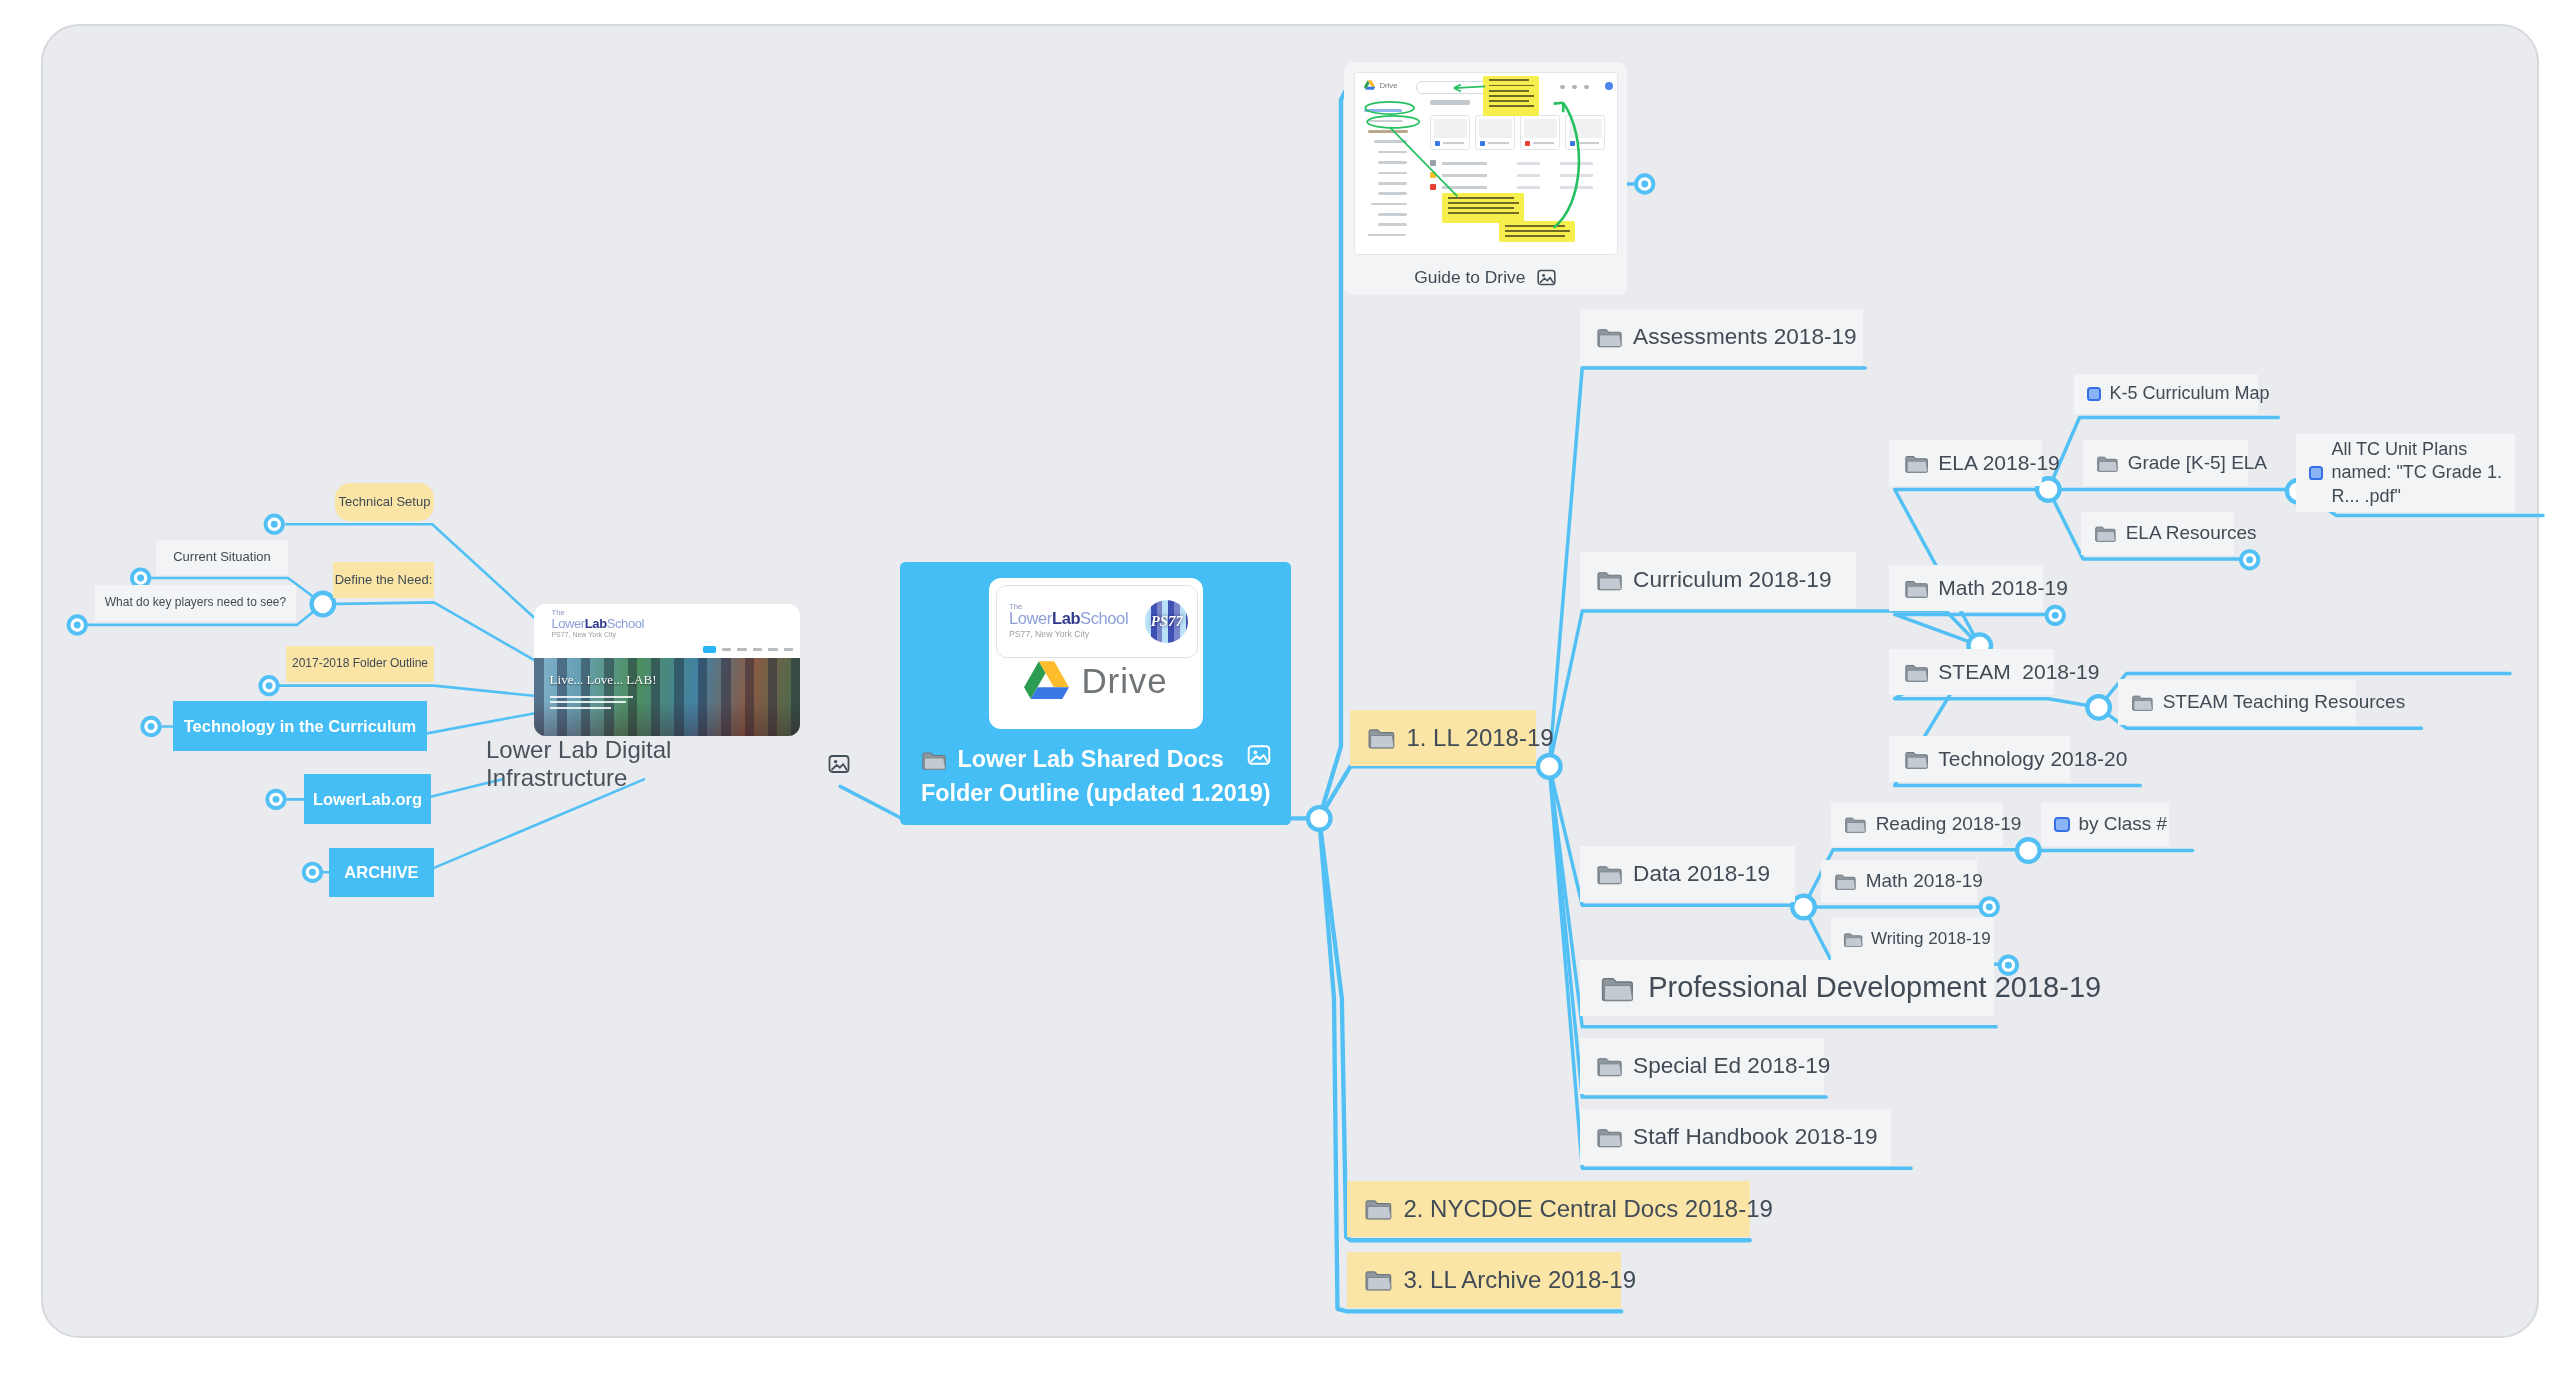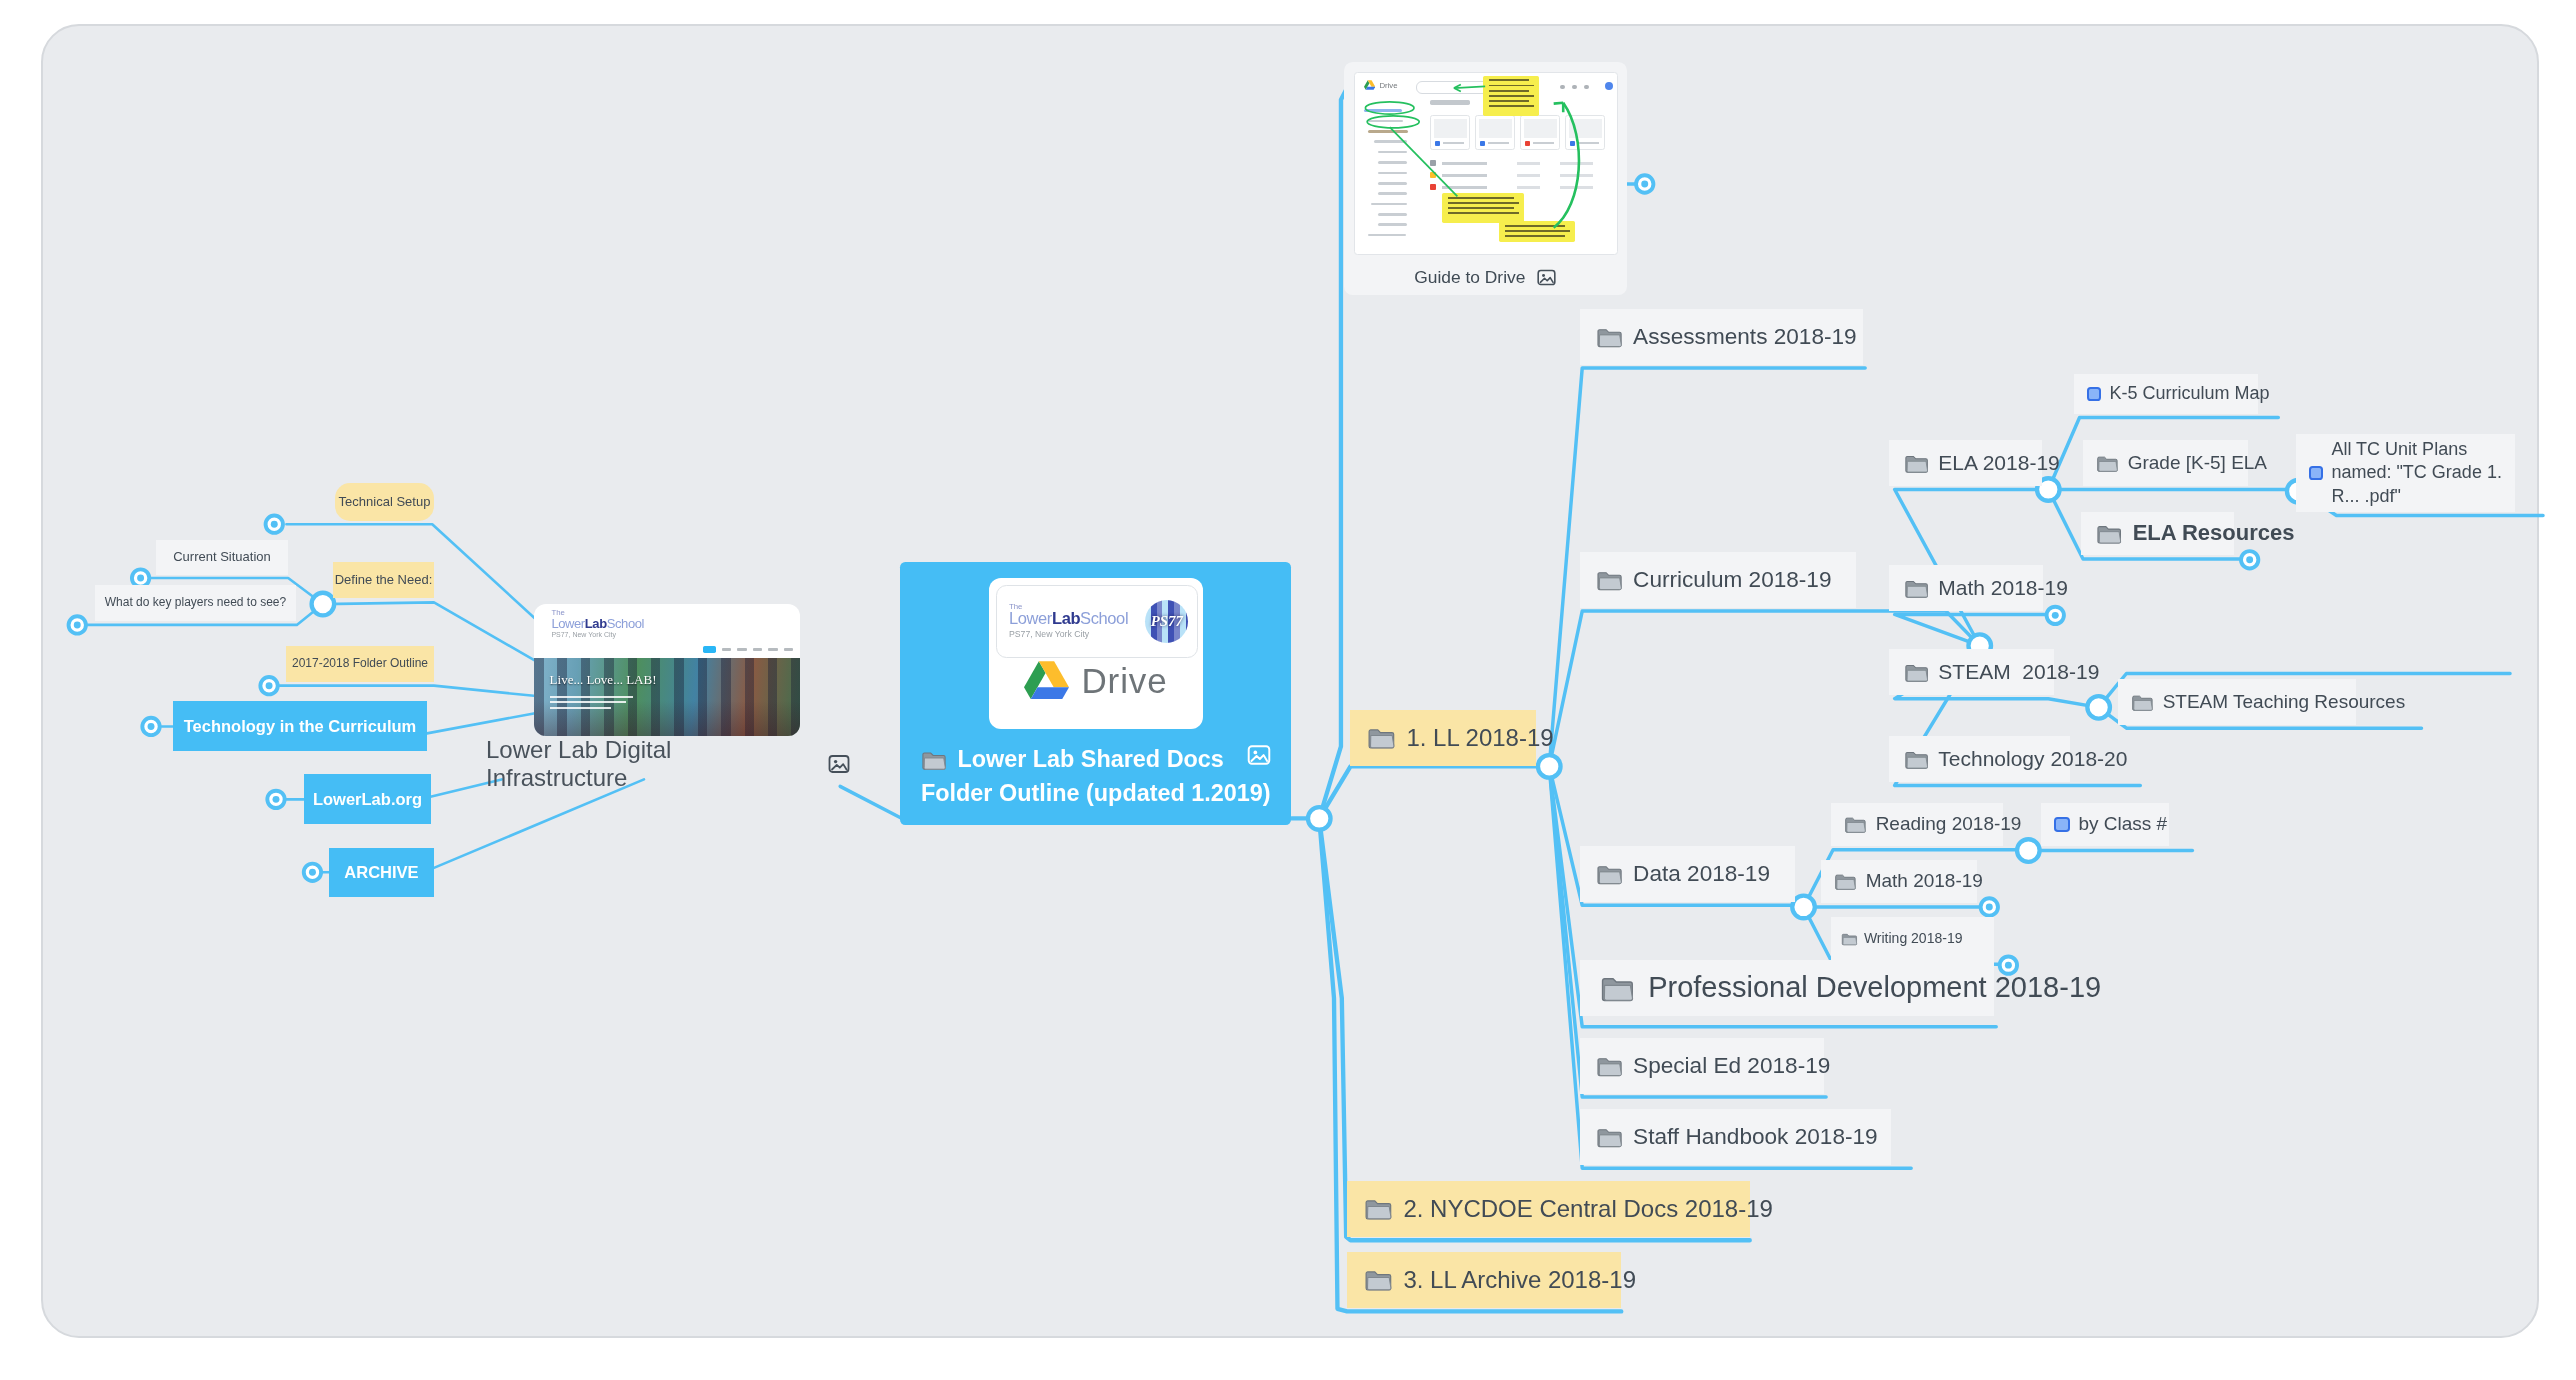--- a/index.html
+++ b/index.html
@@ -423,41 +423,41 @@
         </svg><span class="lbl">STEAM  2018-19</span></div>
       <div class="node s-plain" style="left: 1889px; top: 736px; width: 181px; height: 46px; font-size: 21px;"><svg class="folder-svg" viewBox="0 0 34 28">
           <path d="M2.5 6.5 a2 2 0 0 1 2 -2 h8.2 l3.2 3.2 h13.6 a2 2 0 0 1 2 2 v14 a2 2 0 0 1 -2 2 h-25 a2 2 0 0 1 -2 -2 z" fill="#8f979e" stroke="#6e767e" stroke-width="1.4"></path>
           <path d="M4.5 11 h25.2 l2 12 a2 2 0 0 1 -2 2.6 h-23.5 a2 2 0 0 1 -2 -2.2 z" fill="#c3cad1" stroke="#80888f" stroke-width="1.2"></path>
         </svg><span class="lbl">Technology 2018-20</span></div>
       <div class="node s-plain" style="left: 2074px; top: 374px; width: 184px; height: 40px; font-size: 18px;"><span class="doc-ic"></span><span class="lbl">K-5 Curriculum Map</span></div>
       <div class="node s-plain" style="left: 2083px; top: 440px; width: 165px; height: 46px; font-size: 19px;"><svg class="folder-svg" viewBox="0 0 34 28">
           <path d="M2.5 6.5 a2 2 0 0 1 2 -2 h8.2 l3.2 3.2 h13.6 a2 2 0 0 1 2 2 v14 a2 2 0 0 1 -2 2 h-25 a2 2 0 0 1 -2 -2 z" fill="#8f979e" stroke="#6e767e" stroke-width="1.4"></path>
           <path d="M4.5 11 h25.2 l2 12 a2 2 0 0 1 -2 2.6 h-23.5 a2 2 0 0 1 -2 -2.2 z" fill="#c3cad1" stroke="#80888f" stroke-width="1.2"></path>
         </svg><span class="lbl">Grade [K-5] ELA</span></div>
-      <div class="node s-plain" style="left: 2081px; top: 512px; width: 153px; height: 43px; font-size: 22px; font-weight: bold;"><svg class="folder-svg" viewBox="0 0 34 28">
+      <div class="node s-plain" style="left: 2081px; top: 512px; width: 153px; height: 43px; font-size: 19px;"><svg class="folder-svg" viewBox="0 0 34 28">
           <path d="M2.5 6.5 a2 2 0 0 1 2 -2 h8.2 l3.2 3.2 h13.6 a2 2 0 0 1 2 2 v14 a2 2 0 0 1 -2 2 h-25 a2 2 0 0 1 -2 -2 z" fill="#8f979e" stroke="#6e767e" stroke-width="1.4"></path>
           <path d="M4.5 11 h25.2 l2 12 a2 2 0 0 1 -2 2.6 h-23.5 a2 2 0 0 1 -2 -2.2 z" fill="#c3cad1" stroke="#80888f" stroke-width="1.2"></path>
         </svg><span class="lbl">ELA Resources</span></div>
       <div class="node s-plain wrap" style="left: 2296px; top: 434px; width: 219px; height: 78px; font-size: 18px;">
         <span class="doc-ic"></span>
         <span class="lbl">All TC Unit Plans named: "TC Grade 1. R... .pdf"</span>
       </div>
       <div class="node s-plain" style="left: 2118px; top: 679px; width: 238px; height: 46px; font-size: 19px;"><svg class="folder-svg" viewBox="0 0 34 28">
           <path d="M2.5 6.5 a2 2 0 0 1 2 -2 h8.2 l3.2 3.2 h13.6 a2 2 0 0 1 2 2 v14 a2 2 0 0 1 -2 2 h-25 a2 2 0 0 1 -2 -2 z" fill="#8f979e" stroke="#6e767e" stroke-width="1.4"></path>
           <path d="M4.5 11 h25.2 l2 12 a2 2 0 0 1 -2 2.6 h-23.5 a2 2 0 0 1 -2 -2.2 z" fill="#c3cad1" stroke="#80888f" stroke-width="1.2"></path>
         </svg><span class="lbl">STEAM Teaching Resources</span></div>
       <div class="node s-plain" style="left: 1831px; top: 803px; width: 172px; height: 43px; font-size: 19px;"><svg class="folder-svg" viewBox="0 0 34 28">
           <path d="M2.5 6.5 a2 2 0 0 1 2 -2 h8.2 l3.2 3.2 h13.6 a2 2 0 0 1 2 2 v14 a2 2 0 0 1 -2 2 h-25 a2 2 0 0 1 -2 -2 z" fill="#8f979e" stroke="#6e767e" stroke-width="1.4"></path>
           <path d="M4.5 11 h25.2 l2 12 a2 2 0 0 1 -2 2.6 h-23.5 a2 2 0 0 1 -2 -2.2 z" fill="#c3cad1" stroke="#80888f" stroke-width="1.2"></path>
         </svg><span class="lbl">Reading 2018-19</span></div>
       <div class="node s-plain" style="left: 1821px; top: 860px; width: 156px; height: 43px; font-size: 19px;"><svg class="folder-svg" viewBox="0 0 34 28">
           <path d="M2.5 6.5 a2 2 0 0 1 2 -2 h8.2 l3.2 3.2 h13.6 a2 2 0 0 1 2 2 v14 a2 2 0 0 1 -2 2 h-25 a2 2 0 0 1 -2 -2 z" fill="#8f979e" stroke="#6e767e" stroke-width="1.4"></path>
           <path d="M4.5 11 h25.2 l2 12 a2 2 0 0 1 -2 2.6 h-23.5 a2 2 0 0 1 -2 -2.2 z" fill="#c3cad1" stroke="#80888f" stroke-width="1.2"></path>
         </svg><span class="lbl">Math 2018-19</span></div>
-      <div class="node s-plain" style="left: 1831px; top: 917px; width: 163px; height: 44px; font-size: 14px;"><svg class="folder-svg" viewBox="0 0 34 28">
+      <div class="node s-plain" style="left: 1831px; top: 917px; width: 163px; height: 44px; font-size: 17px;"><svg class="folder-svg" viewBox="0 0 34 28">
           <path d="M2.5 6.5 a2 2 0 0 1 2 -2 h8.2 l3.2 3.2 h13.6 a2 2 0 0 1 2 2 v14 a2 2 0 0 1 -2 2 h-25 a2 2 0 0 1 -2 -2 z" fill="#8f979e" stroke="#6e767e" stroke-width="1.4"></path>
           <path d="M4.5 11 h25.2 l2 12 a2 2 0 0 1 -2 2.6 h-23.5 a2 2 0 0 1 -2 -2.2 z" fill="#c3cad1" stroke="#80888f" stroke-width="1.2"></path>
         </svg><span class="lbl">Writing 2018-19</span></div>
       <div class="node s-plain" style="left: 2041px; top: 803px; width: 128px; height: 43px; font-size: 19px;"><span class="doc-ic"></span><span class="lbl">by Class #</span></div>
       <div class="node s-yellow" style="left: 1347px; top: 1181px; width: 403px; height: 56px; font-size: 24px;"><svg class="folder-svg" viewBox="0 0 34 28">
           <path d="M2.5 6.5 a2 2 0 0 1 2 -2 h8.2 l3.2 3.2 h13.6 a2 2 0 0 1 2 2 v14 a2 2 0 0 1 -2 2 h-25 a2 2 0 0 1 -2 -2 z" fill="#8f979e" stroke="#6e767e" stroke-width="1.4"></path>
           <path d="M4.5 11 h25.2 l2 12 a2 2 0 0 1 -2 2.6 h-23.5 a2 2 0 0 1 -2 -2.2 z" fill="#c3cad1" stroke="#80888f" stroke-width="1.2"></path>
         </svg><span class="lbl">2. NYCDOE Central Docs 2018-19</span></div>
       <div class="node s-yellow" style="left: 1347px; top: 1252px; width: 274px; height: 56px; font-size: 24px;"><svg class="folder-svg" viewBox="0 0 34 28">
           <path d="M2.5 6.5 a2 2 0 0 1 2 -2 h8.2 l3.2 3.2 h13.6 a2 2 0 0 1 2 2 v14 a2 2 0 0 1 -2 2 h-25 a2 2 0 0 1 -2 -2 z" fill="#8f979e" stroke="#6e767e" stroke-width="1.4"></path>

